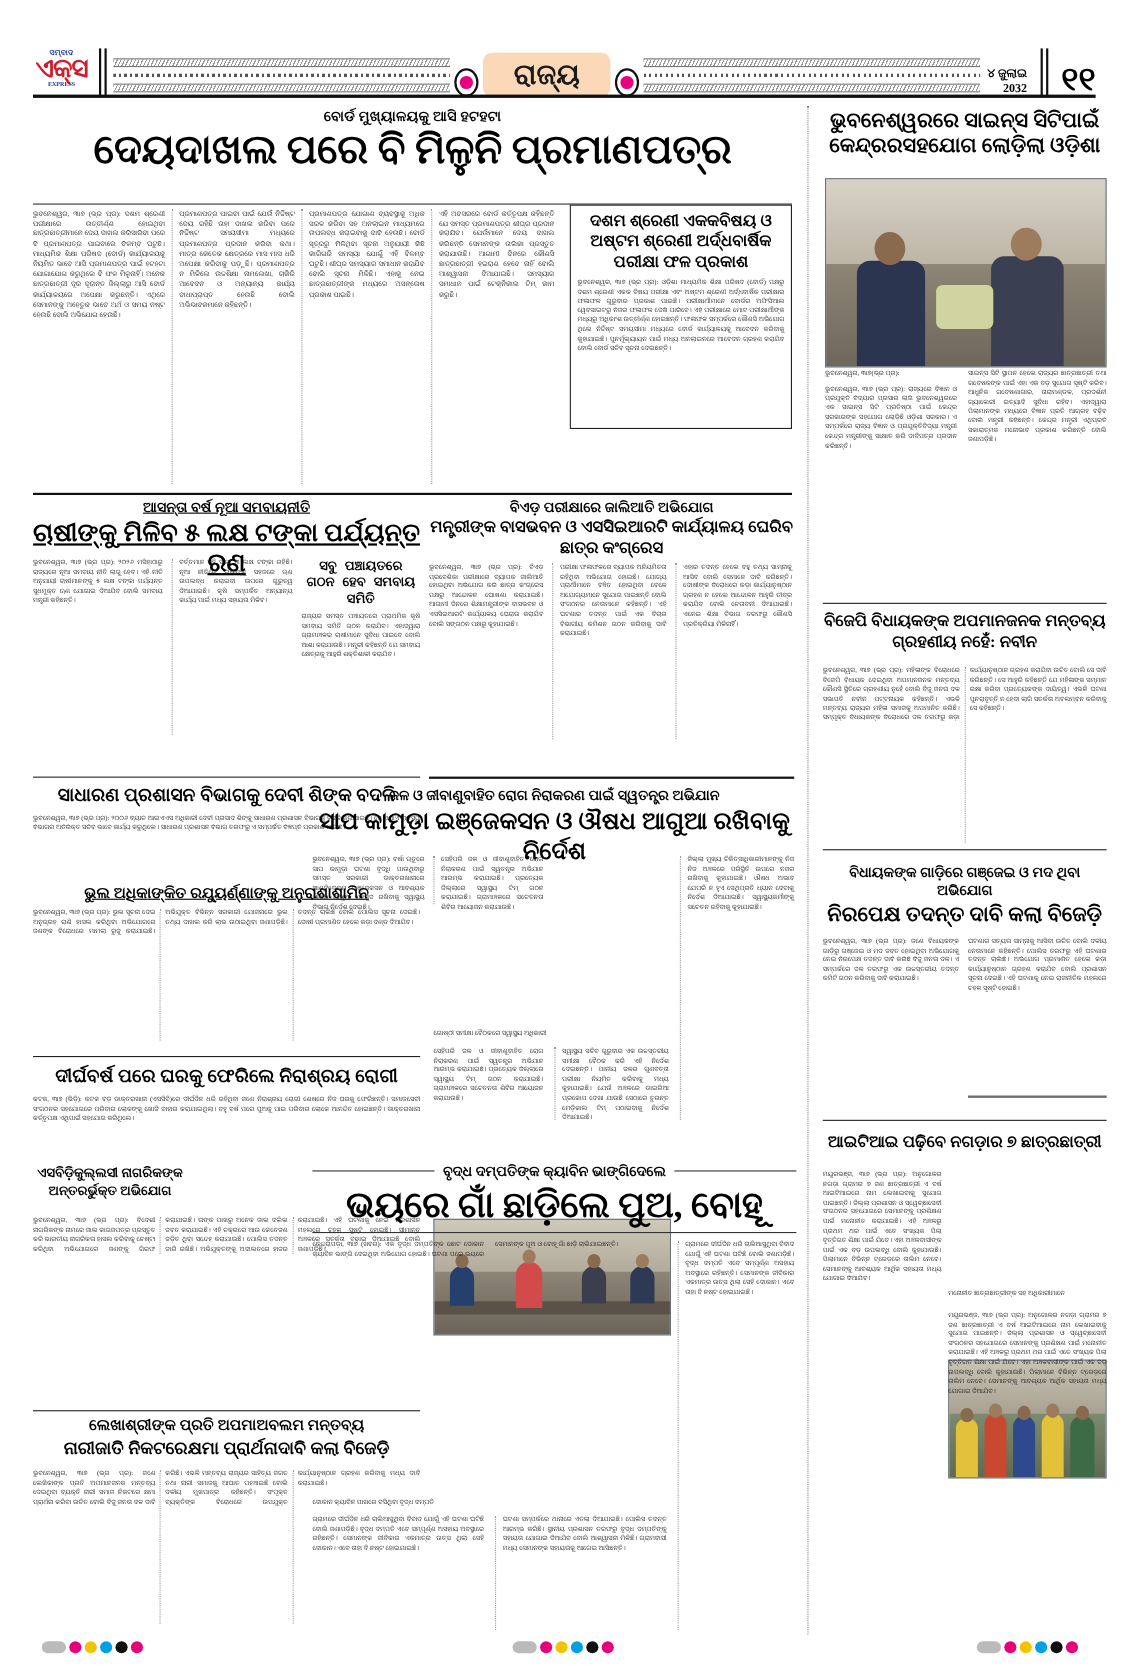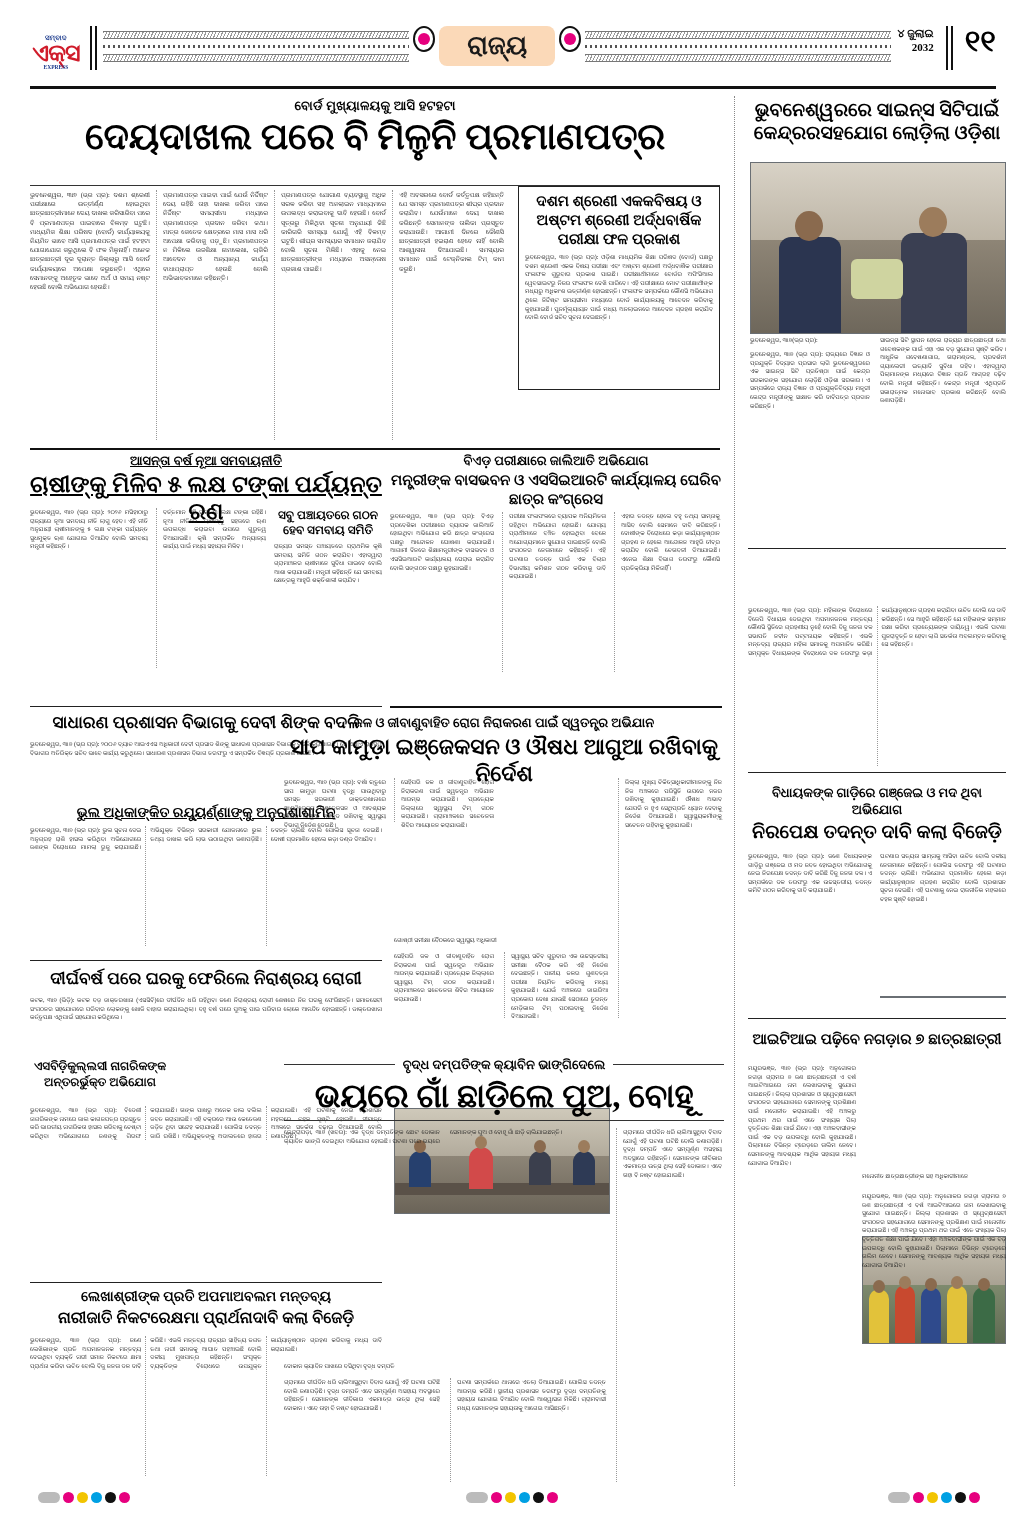--- a/index.html
+++ b/index.html
@@ -19,21 +19,21 @@
     position: relative;
     padding: 0;
     background: #fff;
   }
 
   
   .masthead {
     position: absolute;
     left: 28px; top: 26px; right: 24px;
     height: 62px;
-    display: flex; align-items: flex-start;
+    display: flex; align-items: flex-end;
   }
   .logo-block {
     width: 56px; height: 52px;
     display: flex; flex-direction: column;
     align-items: center; justify-content: center;
     flex: 0 0 auto;
   }
   .logo-top {
     font-size: 7px; letter-spacing: .2px; color: #1b3a8c; font-weight: bold;
     line-height: 7px;
@@ -238,20 +238,23 @@
   </div>
   <div class="abs" style="left:750px; top:350px; width:120px; height:190px;">
     <div class="body-col tiny">ଭୁବନେଶ୍ୱର, ୩ା୭ (ଭ୍ର ପ୍ର): ରାଜ୍ୟରେ ବିଜ୍ଞାନ ଓ ପ୍ରଯୁକ୍ତି ବିଦ୍ୟାର ପ୍ରସାର ଲାଗି ଭୁବନେଶ୍ୱରରେ ଏକ ସାଇନ୍ସ ସିଟି ପ୍ରତିଷ୍ଠା ପାଇଁ କେନ୍ଦ୍ର ସରକାରଙ୍କ ସହଯୋଗ ଲୋଡ଼ିଛି ଓଡ଼ିଶା ସରକାର। ଏ ସମ୍ପର୍କରେ ରାଜ୍ୟ ବିଜ୍ଞାନ ଓ ପ୍ରଯୁକ୍ତିବିଦ୍ୟା ମନ୍ତ୍ରୀ କେନ୍ଦ୍ର ମନ୍ତ୍ରୀଙ୍କୁ ସାକ୍ଷାତ କରି ଦାବିପତ୍ର ପ୍ରଦାନ କରିଛନ୍ତି।</div>
   </div>
   <div class="abs" style="left:880px; top:336px; width:126px; height:204px;">
     <div class="body-col tiny">ସାଇନ୍ସ ସିଟି ସ୍ଥାପନ ହେଲେ ରାଜ୍ୟର ଛାତ୍ରଛାତ୍ରୀ ତଥା ଗବେଷକଙ୍କ ପାଇଁ ଏହା ଏକ ବଡ଼ ସୁଯୋଗ ସୃଷ୍ଟି କରିବ। ଆଧୁନିକ ଗବେଷଣାଗାର, ତାରାମଣ୍ଡଳ, ପ୍ରଦର୍ଶନୀ ଗ୍ୟାଲେରୀ ଇତ୍ୟାଦି ସୁବିଧା ରହିବ। ଏହାଦ୍ୱାରା ପିଲାମାନଙ୍କ ମଧ୍ୟରେ ବିଜ୍ଞାନ ପ୍ରତି ଆଗ୍ରହ ବଢ଼ିବ ବୋଲି ମନ୍ତ୍ରୀ କହିଛନ୍ତି। କେନ୍ଦ୍ର ମନ୍ତ୍ରୀ ଏଥିପ୍ରତି ସକାରାତ୍ମକ ମନୋଭାବ ପ୍ରକାଶ କରିଛନ୍ତି ବୋଲି ଜଣାପଡ଼ିଛି।</div>
   </div>
 
   <div class="abs hr-solid" style="left:748px; top:548px; width:258px;"></div>
 
+  <div class="abs" style="left:748px; top:556px; width:258px;">
+    <div class="headline-sm">ବିଜେପି ବିଧାୟକଙ୍କ ଅପମାନଜନକ ମନ୍ତବ୍ୟ ଗ୍ରହଣୀୟ ନହେଁ: ନବୀନ</div>
+  </div>
   <div class="abs colwrap" style="left:748px; top:606px; width:258px; height:160px; column-count:2;">
     <div class="body-col tiny">ଭୁବନେଶ୍ୱର, ୩ା୭ (ଭ୍ର ପ୍ର): ମହିଳାଙ୍କ ବିରୋଧରେ ବିଜେପି ବିଧାୟକ ଦେଇଥିବା ଅପମାନଜନକ ମନ୍ତବ୍ୟ କୌଣସି ସ୍ଥିତିରେ ଗ୍ରହଣୀୟ ନୁହେଁ ବୋଲି ବିଜୁ ଜନତା ଦଳ ସଭାପତି ନବୀନ ପଟ୍ଟନାୟକ କହିଛନ୍ତି। ଏଭଳି ମନ୍ତବ୍ୟ ରାଜ୍ୟର ମହିଳା ସମାଜକୁ ଅପମାନିତ କରିଛି। ସମ୍ପୃକ୍ତ ବିଧାୟକଙ୍କ ବିରୋଧରେ ଦଳ ତରଫରୁ କଡ଼ା କାର୍ଯ୍ୟାନୁଷ୍ଠାନ ଗ୍ରହଣ କରାଯିବା ଉଚିତ ବୋଲି ସେ ଦାବି କରିଛନ୍ତି। ସେ ଆହୁରି କହିଛନ୍ତି ଯେ ମହିଳାଙ୍କ ସମ୍ମାନ ରକ୍ଷା କରିବା ପ୍ରତ୍ୟେକଙ୍କ ଦାୟିତ୍ୱ। ଏଭଳି ଘଟଣା ପୁନରାବୃତ୍ତି ନ ହେବା ଲାଗି ସତର୍କତା ଅବଲମ୍ବନ କରିବାକୁ ସେ କହିଛନ୍ତି।</div>
   </div>
 
   <div class="abs hr-solid" style="left:748px; top:772px; width:258px;"></div>
 
   <div class="abs" style="left:748px; top:784px; width:258px;">
     <div class="headline-xs">ବିଧାୟକଙ୍କ ଗାଡ଼ିରେ ଗଞ୍ଜେଇ ଓ ମଦ ଥିବା ଅଭିଯୋଗ</div>
     <div class="headline-md" style="margin-top:2px;">ନିରପେକ୍ଷ ତଦନ୍ତ ଦାବି କଲା ବିଜେଡ଼ି</div>
   </div>
@@ -298,21 +301,21 @@
     <div class="headline-xs">ଆସନ୍ତା ବର୍ଷ ନୂଆ ସମବାୟନୀତି</div>
     <div class="headline-lg" style="margin-top:2px;">ଚାଷୀଙ୍କୁ ମିଳିବ ୫ ଲକ୍ଷ ଟଙ୍କା ପର୍ଯ୍ୟନ୍ତ ରଣ</div>
   </div>
   <div class="abs" style="left:30px; top:508px; width:118px; height:160px;">
     <div class="body-col tiny">ଭୁବନେଶ୍ୱର, ୩ା୭ (ଭ୍ର ପ୍ର): ୨୦୨୬ ମସିହାଠାରୁ ରାଜ୍ୟରେ ନୂଆ ସମବାୟ ନୀତି ଲାଗୁ ହେବ। ଏହି ନୀତି ଅନୁଯାୟୀ ଚାଷୀମାନଙ୍କୁ ୫ ଲକ୍ଷ ଟଙ୍କା ପର୍ଯ୍ୟନ୍ତ ସୁଧମୁକ୍ତ ଋଣ ଯୋଗାଇ ଦିଆଯିବ ବୋଲି ସମବାୟ ମନ୍ତ୍ରୀ କହିଛନ୍ତି।</div>
   </div>
   <div class="abs" style="left:156px; top:508px; width:110px; height:160px; border-left:1px dotted #999; padding-left:6px;">
     <div class="body-col tiny">ବର୍ତ୍ତମାନ ଏହି ସୀମା ୩ ଲକ୍ଷ ଟଙ୍କା ରହିଛି। ନୂଆ ନୀତିରେ ଚାଷୀଙ୍କୁ ସହଜରେ ଋଣ ଉପଲବ୍ଧ କରାଇବା ଉପରେ ଗୁରୁତ୍ୱ ଦିଆଯାଇଛି। କୃଷି ସମ୍ପର୍କିତ ଅନ୍ୟାନ୍ୟ କାର୍ଯ୍ୟ ପାଇଁ ମଧ୍ୟ ସହାୟତା ମିଳିବ।</div>
   </div>
   <div class="abs" style="left:274px; top:508px; width:108px;">
-    <div class="headline-xs" style="font-size:12px; line-height:15px;">ସବୁ ପଞ୍ଚାୟତରେ ଗଠନ ହେବ ସମବାୟ ସମିତି</div>
+    <div class="headline-xs" style="font-size:12px; line-height:15px;font-family:Liberation Mono, monospace;">ସବୁ ପଞ୍ଚାୟତରେ ଗଠନ ହେବ ସମବାୟ ସମିତି</div>
     <div class="body-col tiny" style="margin-top:4px;">ରାଜ୍ୟର ସମସ୍ତ ପଞ୍ଚାୟତରେ ପ୍ରାଥମିକ କୃଷି ସମବାୟ ସମିତି ଗଠନ କରାଯିବ। ଏହାଦ୍ୱାରା ଗ୍ରାମାଞ୍ଚଳର ଚାଷୀମାନେ ସୁବିଧା ପାଇବେ ବୋଲି ଆଶା କରାଯାଉଛି। ମନ୍ତ୍ରୀ କହିଛନ୍ତି ଯେ ସମବାୟ କ୍ଷେତ୍ରକୁ ଆହୁରି ଶକ୍ତିଶାଳୀ କରାଯିବ।</div>
   </div>
 
   <div class="abs" style="left:390px; top:452px; width:332px;">
     <div class="headline-xs">ବିଏଡ଼ ପରୀକ୍ଷାରେ ଜାଲିଆତି ଅଭିଯୋଗ</div>
     <div class="headline-sm" style="margin-top:2px;">ମନ୍ତ୍ରୀଙ୍କ ବାସଭବନ ଓ ଏସସିଇଆରଟି କାର୍ଯ୍ୟାଳୟ ଘେରିବ ଛାତ୍ର କଂଗ୍ରେସ</div>
   </div>
   <div class="abs" style="left:390px; top:512px; width:104px; height:160px;">
     <div class="body-col tiny">ଭୁବନେଶ୍ୱର, ୩ା୭ (ଭ୍ର ପ୍ର): ବିଏଡ଼ ପ୍ରବେଶିକା ପରୀକ୍ଷାରେ ବ୍ୟାପକ ଜାଲିଆତି ହୋଇଥିବା ଅଭିଯୋଗ କରି ଛାତ୍ର କଂଗ୍ରେସ ପକ୍ଷରୁ ଆନ୍ଦୋଳନ ଘୋଷଣା କରାଯାଇଛି। ଆଗାମୀ ଦିନରେ ଶିକ୍ଷାମନ୍ତ୍ରୀଙ୍କ ବାସଭବନ ଓ ଏସସିଇଆରଟି କାର୍ଯ୍ୟାଳୟ ଘେରାଉ କରାଯିବ ବୋଲି ସଙ୍ଗଠନ ପକ୍ଷରୁ କୁହାଯାଇଛି।</div>
   </div>

